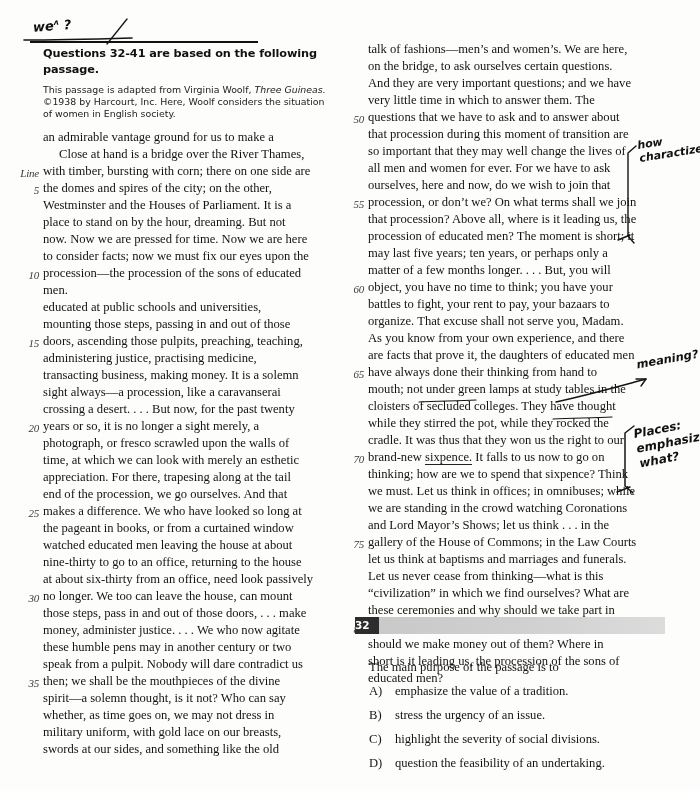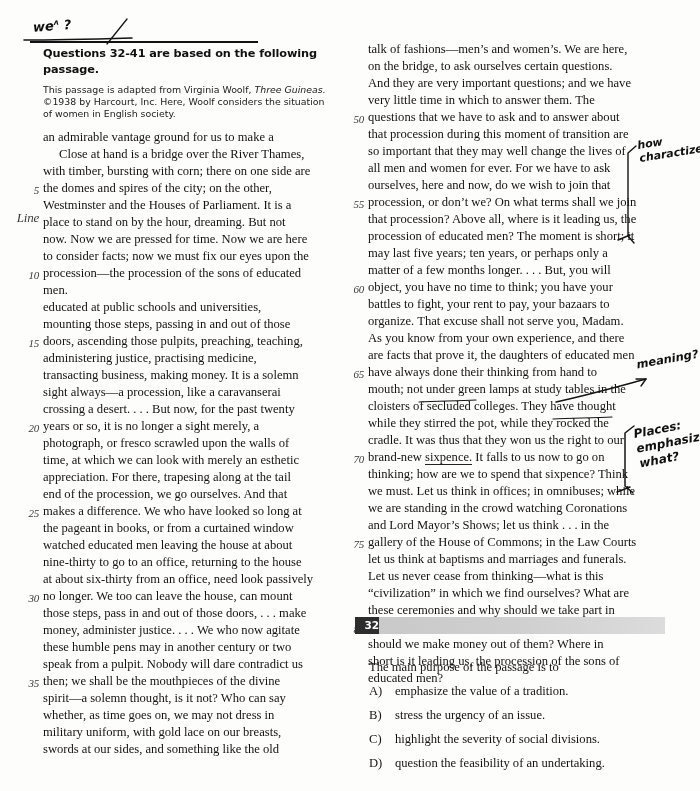--- a/index.html
+++ b/index.html
@@ -95,22 +95,21 @@
     text-align: right;
     font-family: "Liberation Serif", serif;
     font-size: 11px;
     font-style: italic;
     color: #3a3a3a;
     letter-spacing: -0.2px;
   }
   .lnum.word {
     left: -32px;
     width: 28px;
-    font-size: 13px;
-    margin-top: 44px;
+    font-size: 11px;
   }
 
   
   .uline { border-bottom: 1.1px solid #222; }
 
   
   #question-block {
     position: absolute;
     left: 355px;
     top: 617px;
@@ -126,21 +125,21 @@
     left: 0;
     top: 0;
     width: 24px;
     height: 17px;
     background: #2d2d2d;
     color: #fff;
     font-family: "DejaVu Sans", sans-serif;
     font-size: 10.5px;
     font-weight: bold;
     line-height: 17px;
-    text-align: right;
+    text-align: left;
   }
   #q-stem {
     margin: 25px 0 0 14px;
     font-size: 12.6px;
     line-height: 17px;
     color: #15130f;
   }
   .choice {
     position: relative;
     margin: 7px 0 0 14px;

